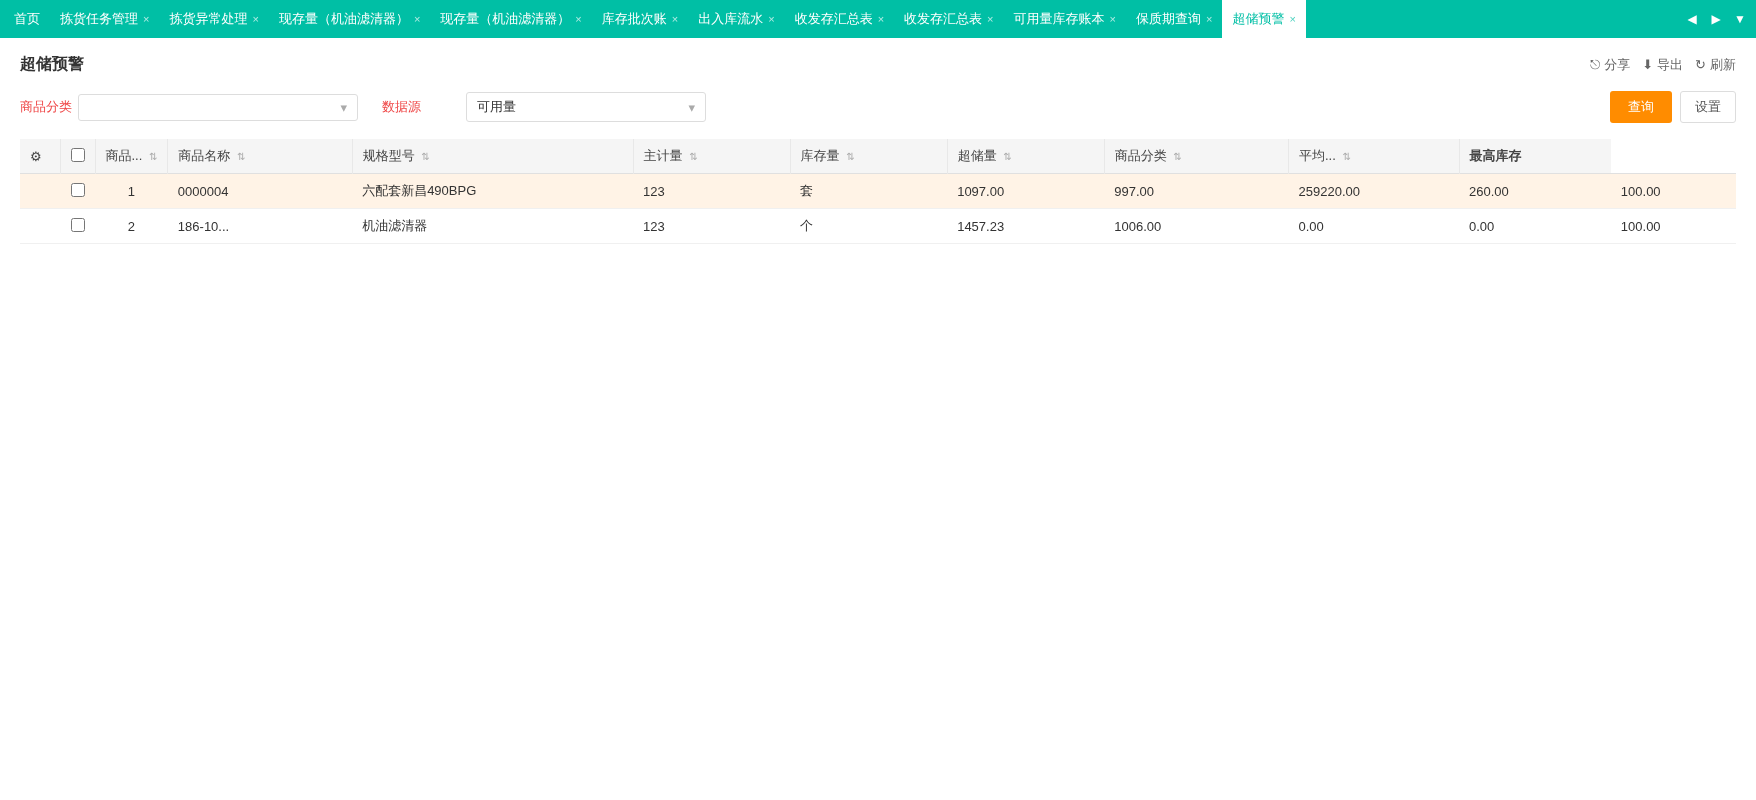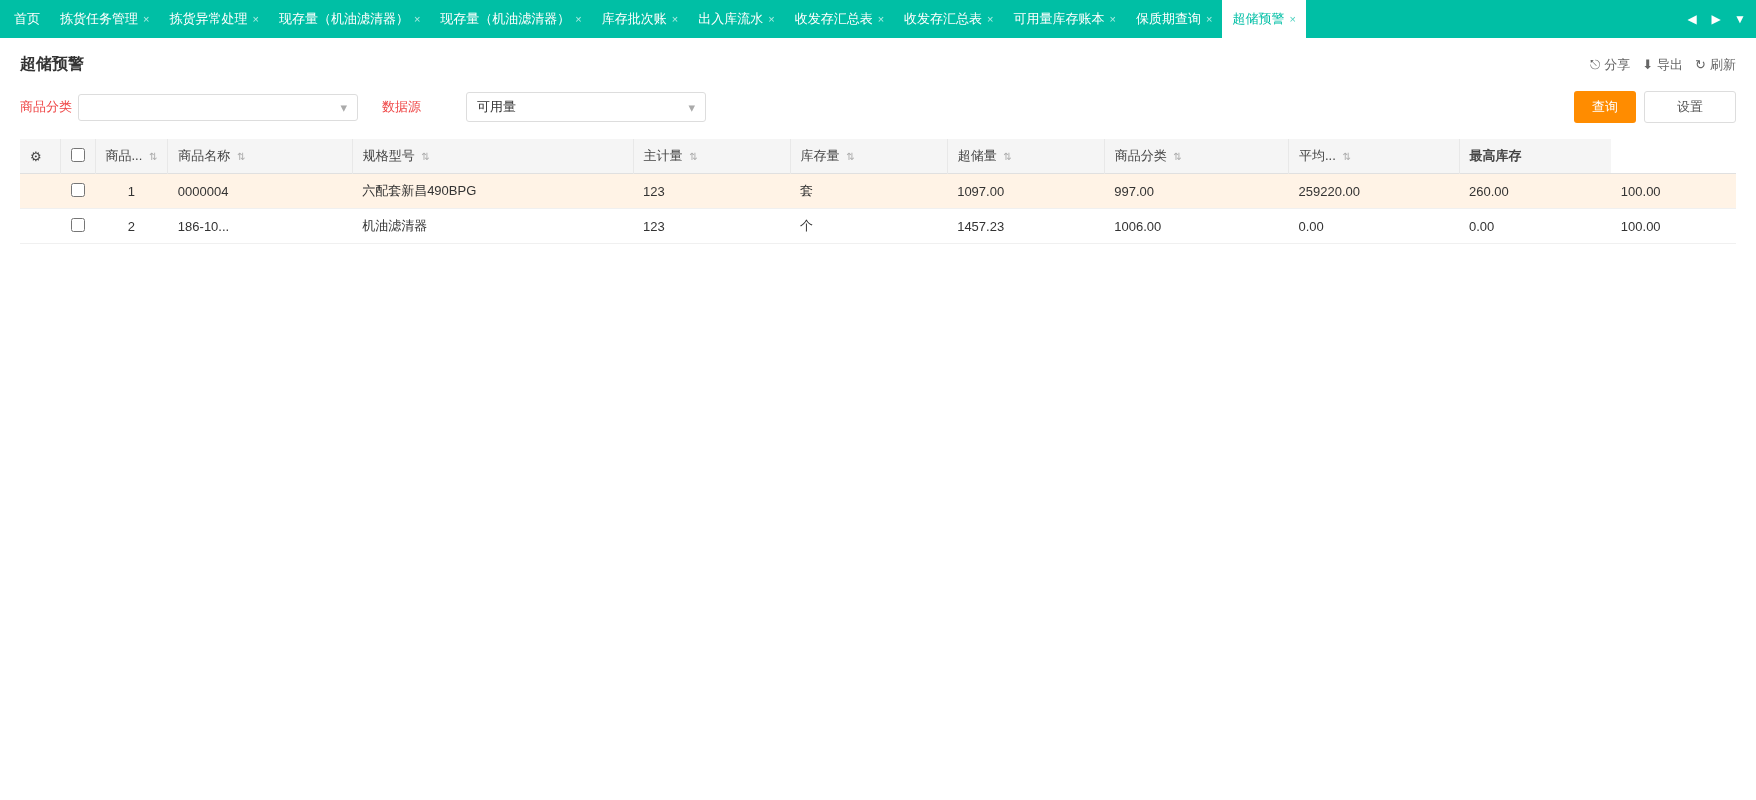--- a/index.html
+++ b/index.html
@@ -126,21 +126,21 @@
       border-radius: 3px;
       padding: 4px 18px;
       cursor: pointer;
       font-size: 13px;
     }
     .btn-secondary {
       background: #fff;
       color: #555;
       border: 1px solid #ddd;
       border-radius: 3px;
-      padding: 6px 32px;
+      padding: 6px 14px;
       cursor: pointer;
       font-size: 13px;
     }
 
     
     .data-table {
       width: 100%;
       border-collapse: collapse;
       font-size: 13px;
     }

